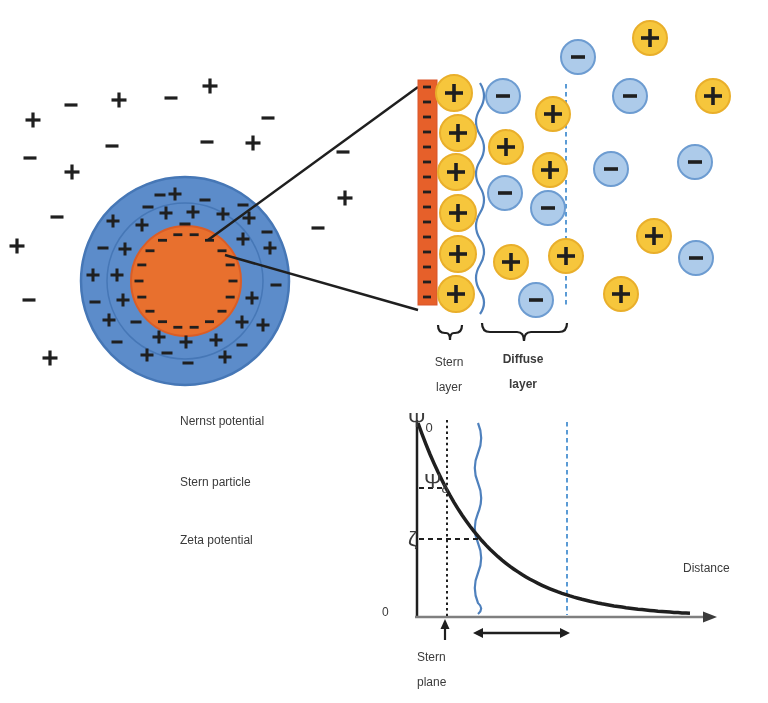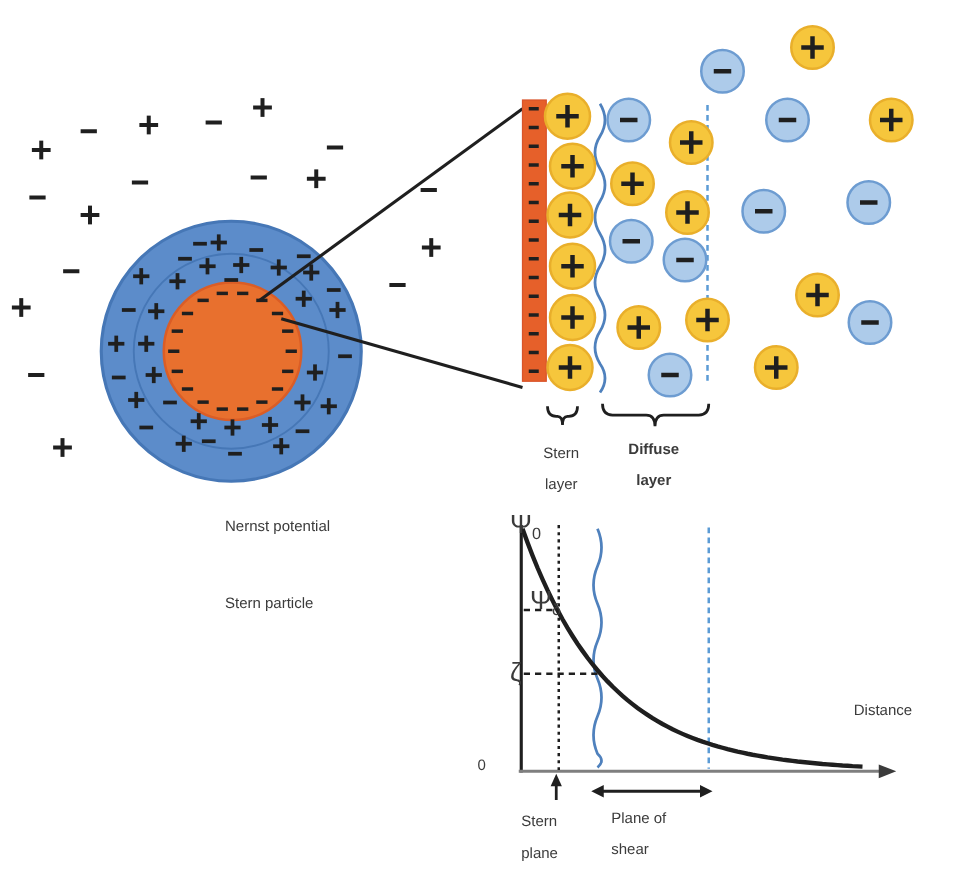--- a/index.html
+++ b/index.html
@@ -528,19 +528,19 @@
 
   <div class="lbl center" id="lbl-stern-layer">Stern<br>layer</div>
   <div class="lbl center" id="lbl-diffuse-layer">Diffuse<br>layer</div>
 
   <div class="lbl right" id="lbl-nernst">Nernst potential</div>
   <div class="lbl right sym" id="sym-nernst"><span>Ψ</span><sub>0</sub></div>
 
   <div class="lbl right" id="lbl-sternp">Stern particle</div>
   <div class="lbl right sym" id="sym-sternp"><span>Ψ</span><sub>δ</sub></div>
 
+  <div class="lbl right" id="lbl-zeta">Zeta potential</div>
   <div class="lbl right sym" id="sym-zeta"><span>ζ</span></div>
 
   <div class="lbl right" id="lbl-zero">0</div>
   <div class="lbl" id="lbl-distance">Distance</div>
   <div class="lbl" id="lbl-stern-plane">Stern<br>plane</div>
-  <div class="lbl" id="lbl-shear">Plane of<br>shear</div>
 </div>
 
 </body></html>

